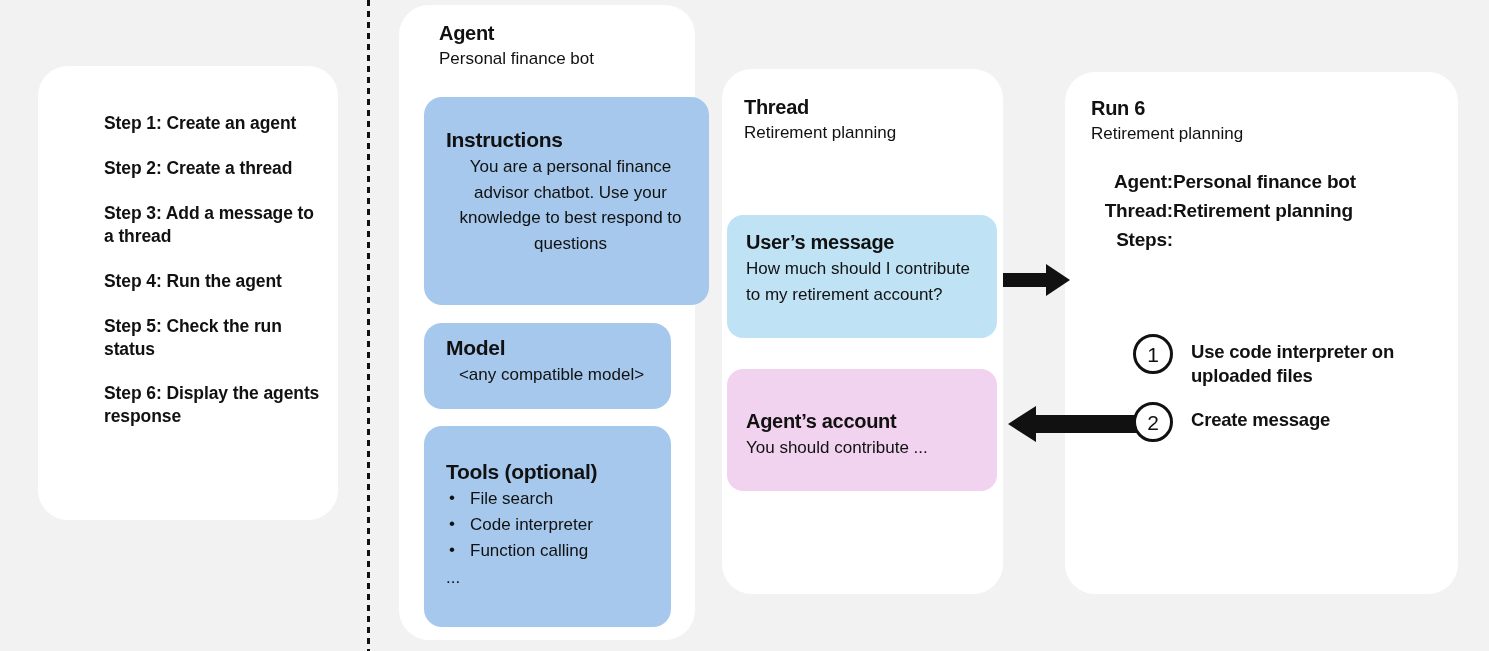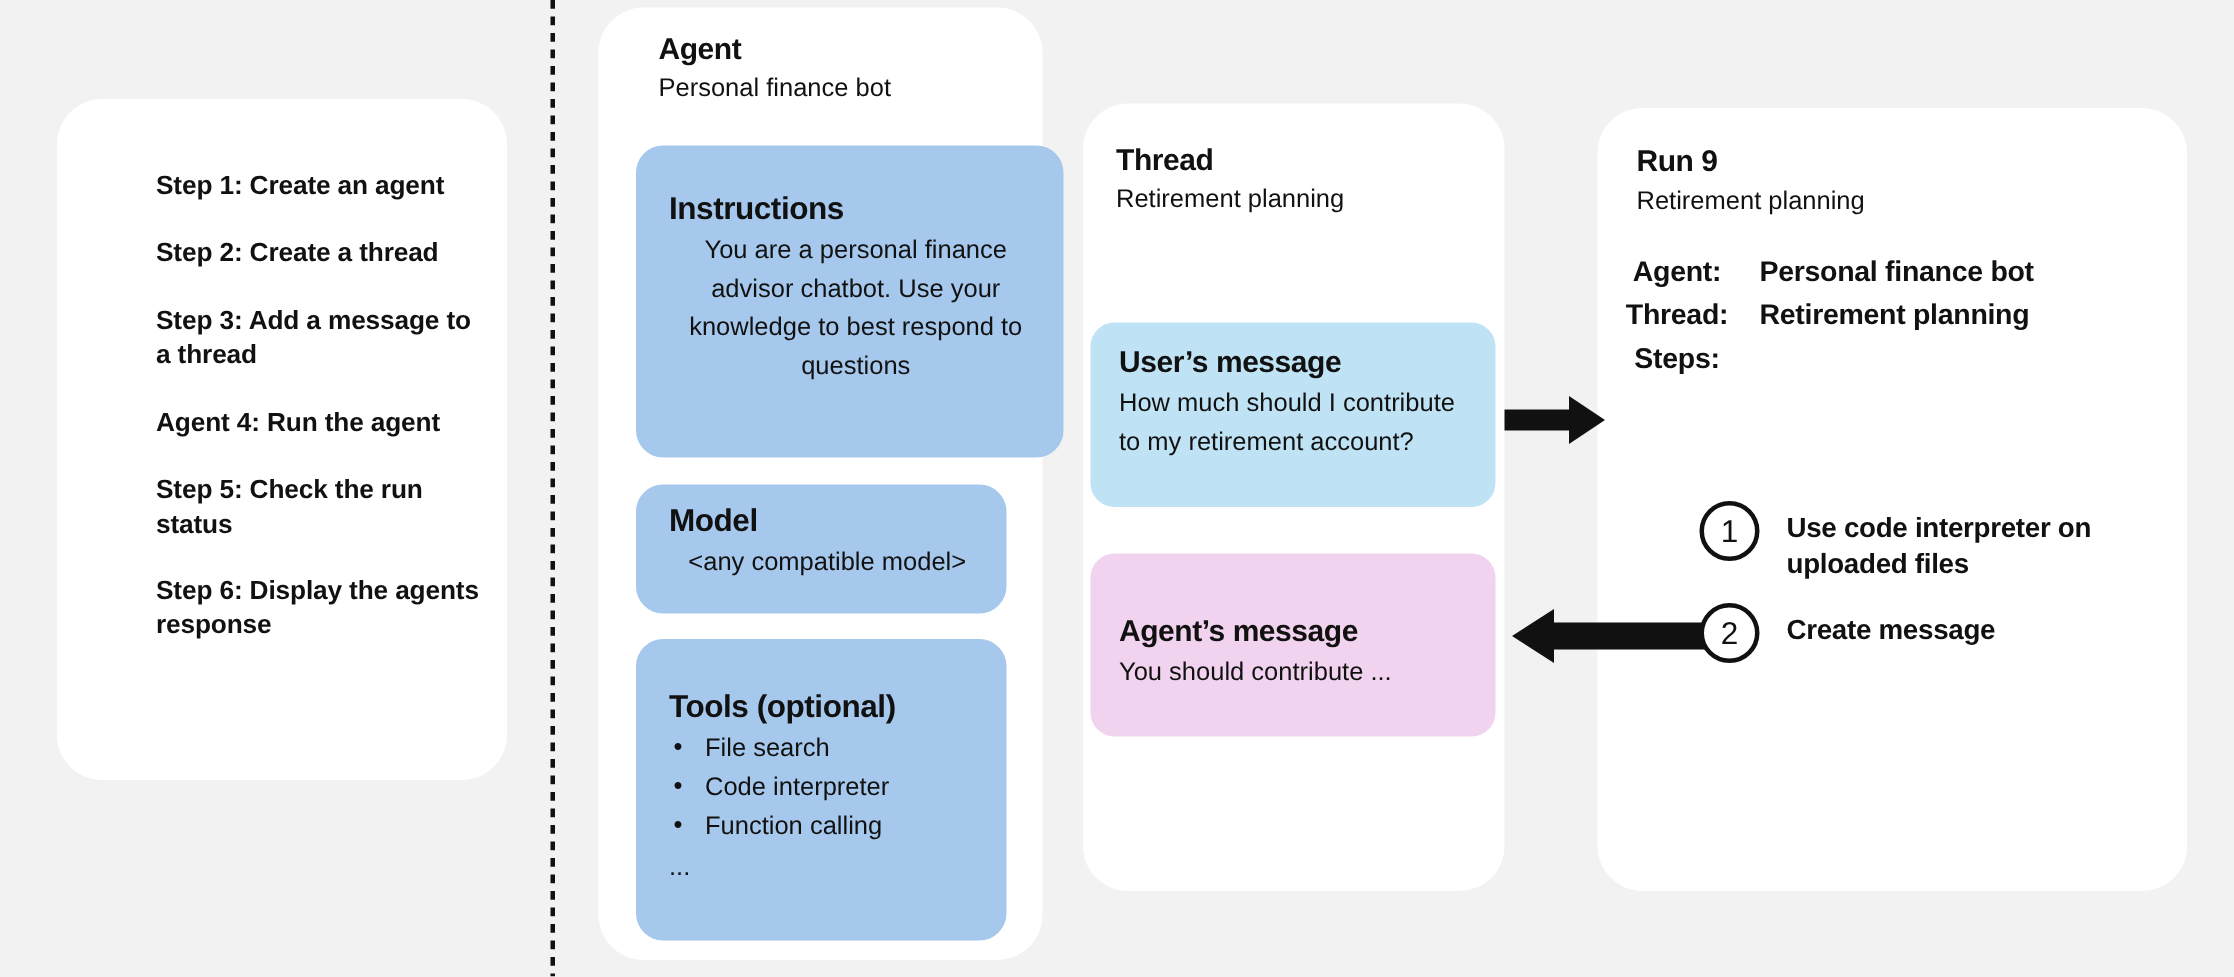--- a/index.html
+++ b/index.html
@@ -168,22 +168,21 @@
   .meta-row {
     display: flex;
     align-items: baseline;
     font-size: 19px;
     font-weight: 700;
     letter-spacing: -0.2px;
     line-height: 1.52;
   }
   .meta-key {
     width: 100px;
-    text-align: center;
-    padding-right: 10px;
+    text-align: right;
     flex: 0 0 auto;
   }
   .meta-val { flex: 1 1 auto; }
 
   .run-steps {
     position: absolute;
     left: 68px; top: 262px; width: 320px;
   }
   .run-step {
     display: flex;
@@ -228,21 +227,21 @@
 
 <div class="canvas">
 
   <div class="divider"></div>
 
   <div class="card" id="steps-card">
     <div class="steps-list">
       <div class="step-item">Step 1: Create an agent</div>
       <div class="step-item">Step 2: Create a thread</div>
       <div class="step-item">Step 3: Add a message to a thread</div>
-      <div class="step-item">Agent 4: Run the agent</div>
+      <div class="step-item">Step 4: Run the agent</div>
       <div class="step-item">Step 5: Check the run status</div>
       <div class="step-item">Step 6: Display the agents response</div>
     </div>
   </div>
 
   <div class="card" id="agent-card">
     <div class="card-head">
       <div class="card-title">Agent</div>
       <div class="card-sub">Personal finance bot</div>
     </div>
@@ -282,29 +281,29 @@
 
     <div id="user-msg">
       <div class="msg-inner">
         <div class="msg-title">User’s message</div>
         <div class="msg-body">How much should I contribute to my retirement account?</div>
       </div>
     </div>
 
     <div id="agent-msg">
       <div class="msg-inner">
-        <div class="msg-title">Agent’s message</div>
+        <div class="msg-title">Agent’s account</div>
         <div class="msg-body">You should contribute ...</div>
       </div>
     </div>
   </div>
 
   <div class="card" id="run-card">
     <div class="card-head">
-      <div class="card-title">Run 9</div>
+      <div class="card-title">Run 6</div>
       <div class="card-sub">Retirement planning</div>
     </div>
 
     <div class="run-meta">
       <div class="meta-row">
         <span class="meta-key">Agent:</span>
         <span class="meta-val">Personal finance bot</span>
       </div>
       <div class="meta-row">
         <span class="meta-key">Thread:</span>

